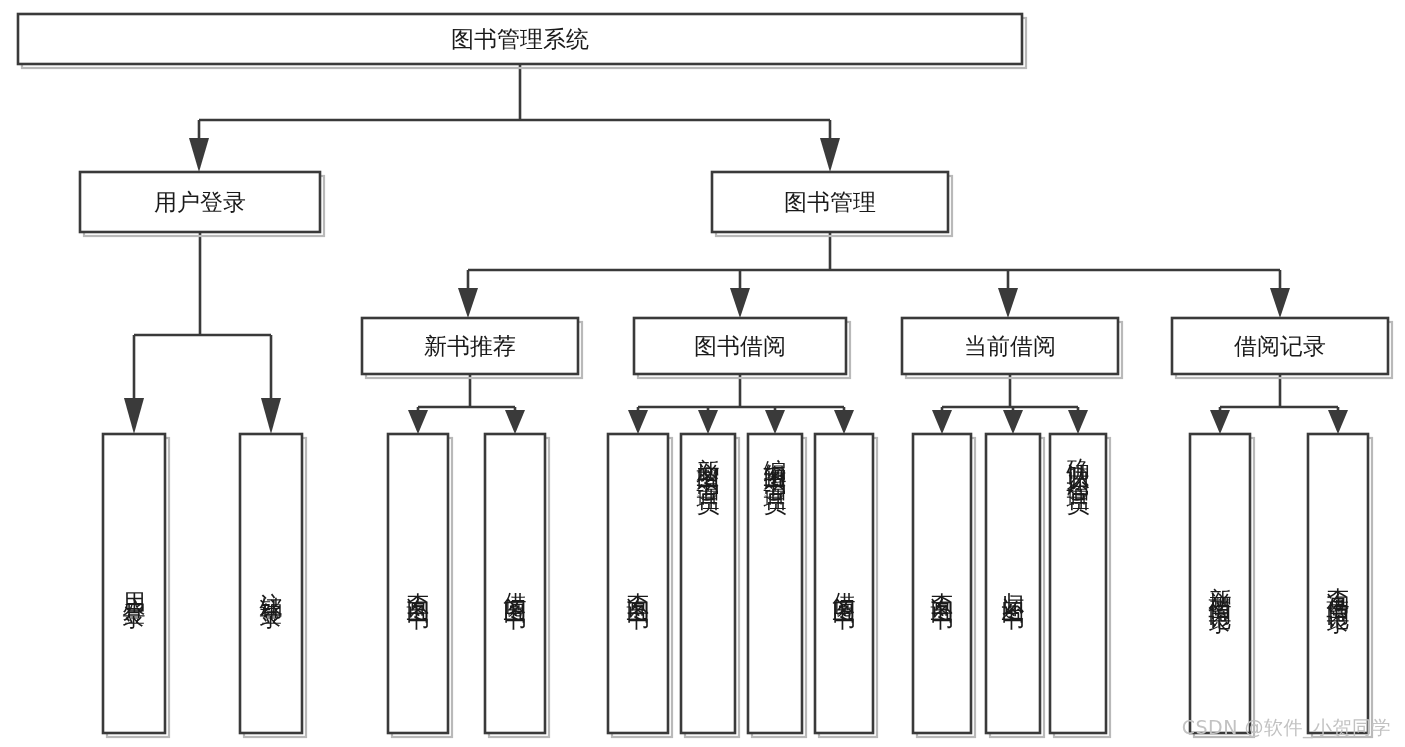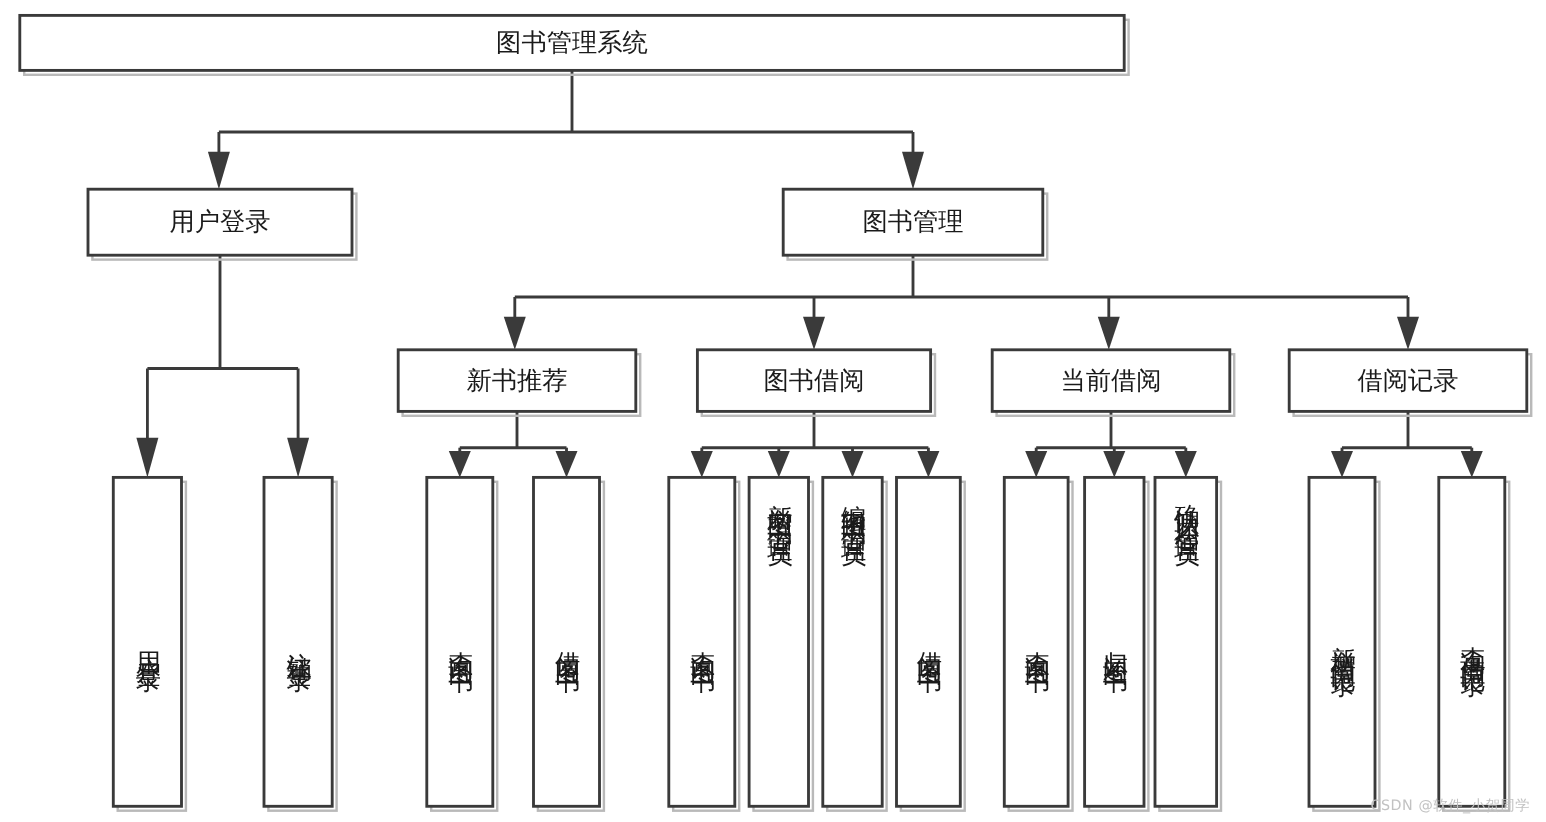--- a/index.html
+++ b/index.html
@@ -50,21 +50,21 @@
     font-family: "DejaVu Sans", "Liberation Sans", sans-serif;
     font-size: 23px;
     text-anchor: middle;
     dominant-baseline: middle;
   }
   .watermark {
     position: absolute;
     right: 14px;
     bottom: 6px;
     color: #c2c2c2;
-    font-size: 13px;
+    font-size: 19px;
     font-family: "DejaVu Sans", "Liberation Sans", sans-serif;
     letter-spacing: 0.5px;
     white-space: nowrap;
     user-select: none;
   }
   .leaf-label-wrap {
     position: absolute;
     display: flex;
     justify-content: center;
     pointer-events: none;

